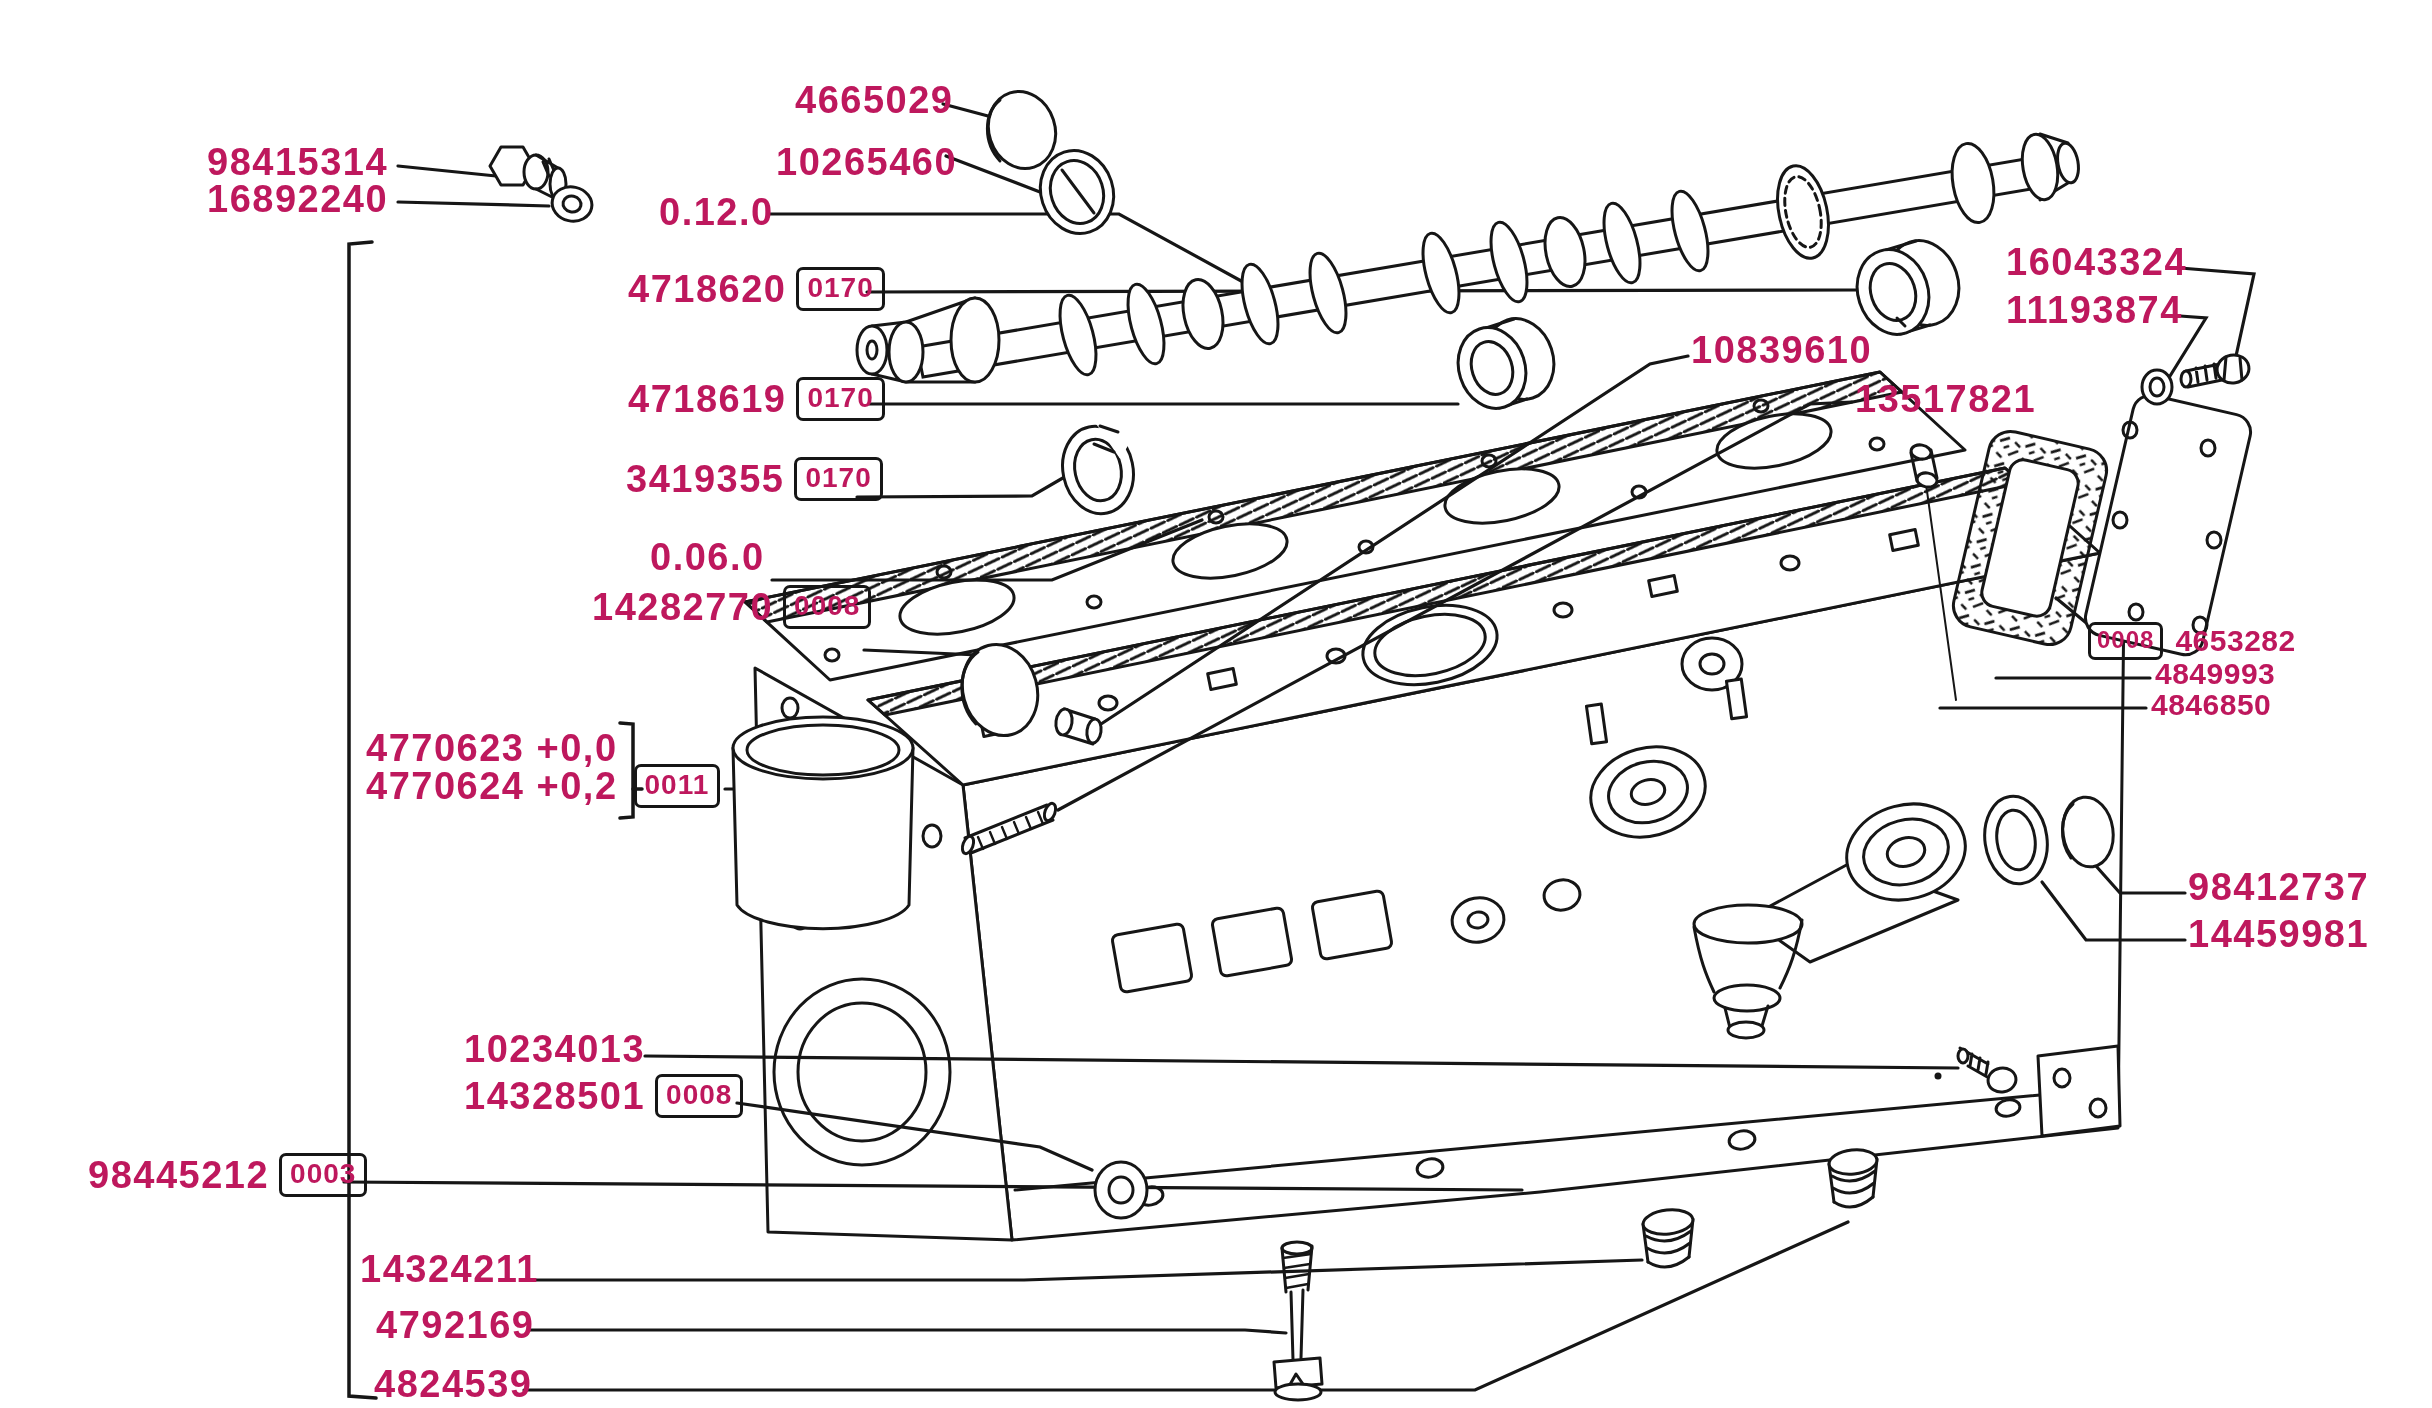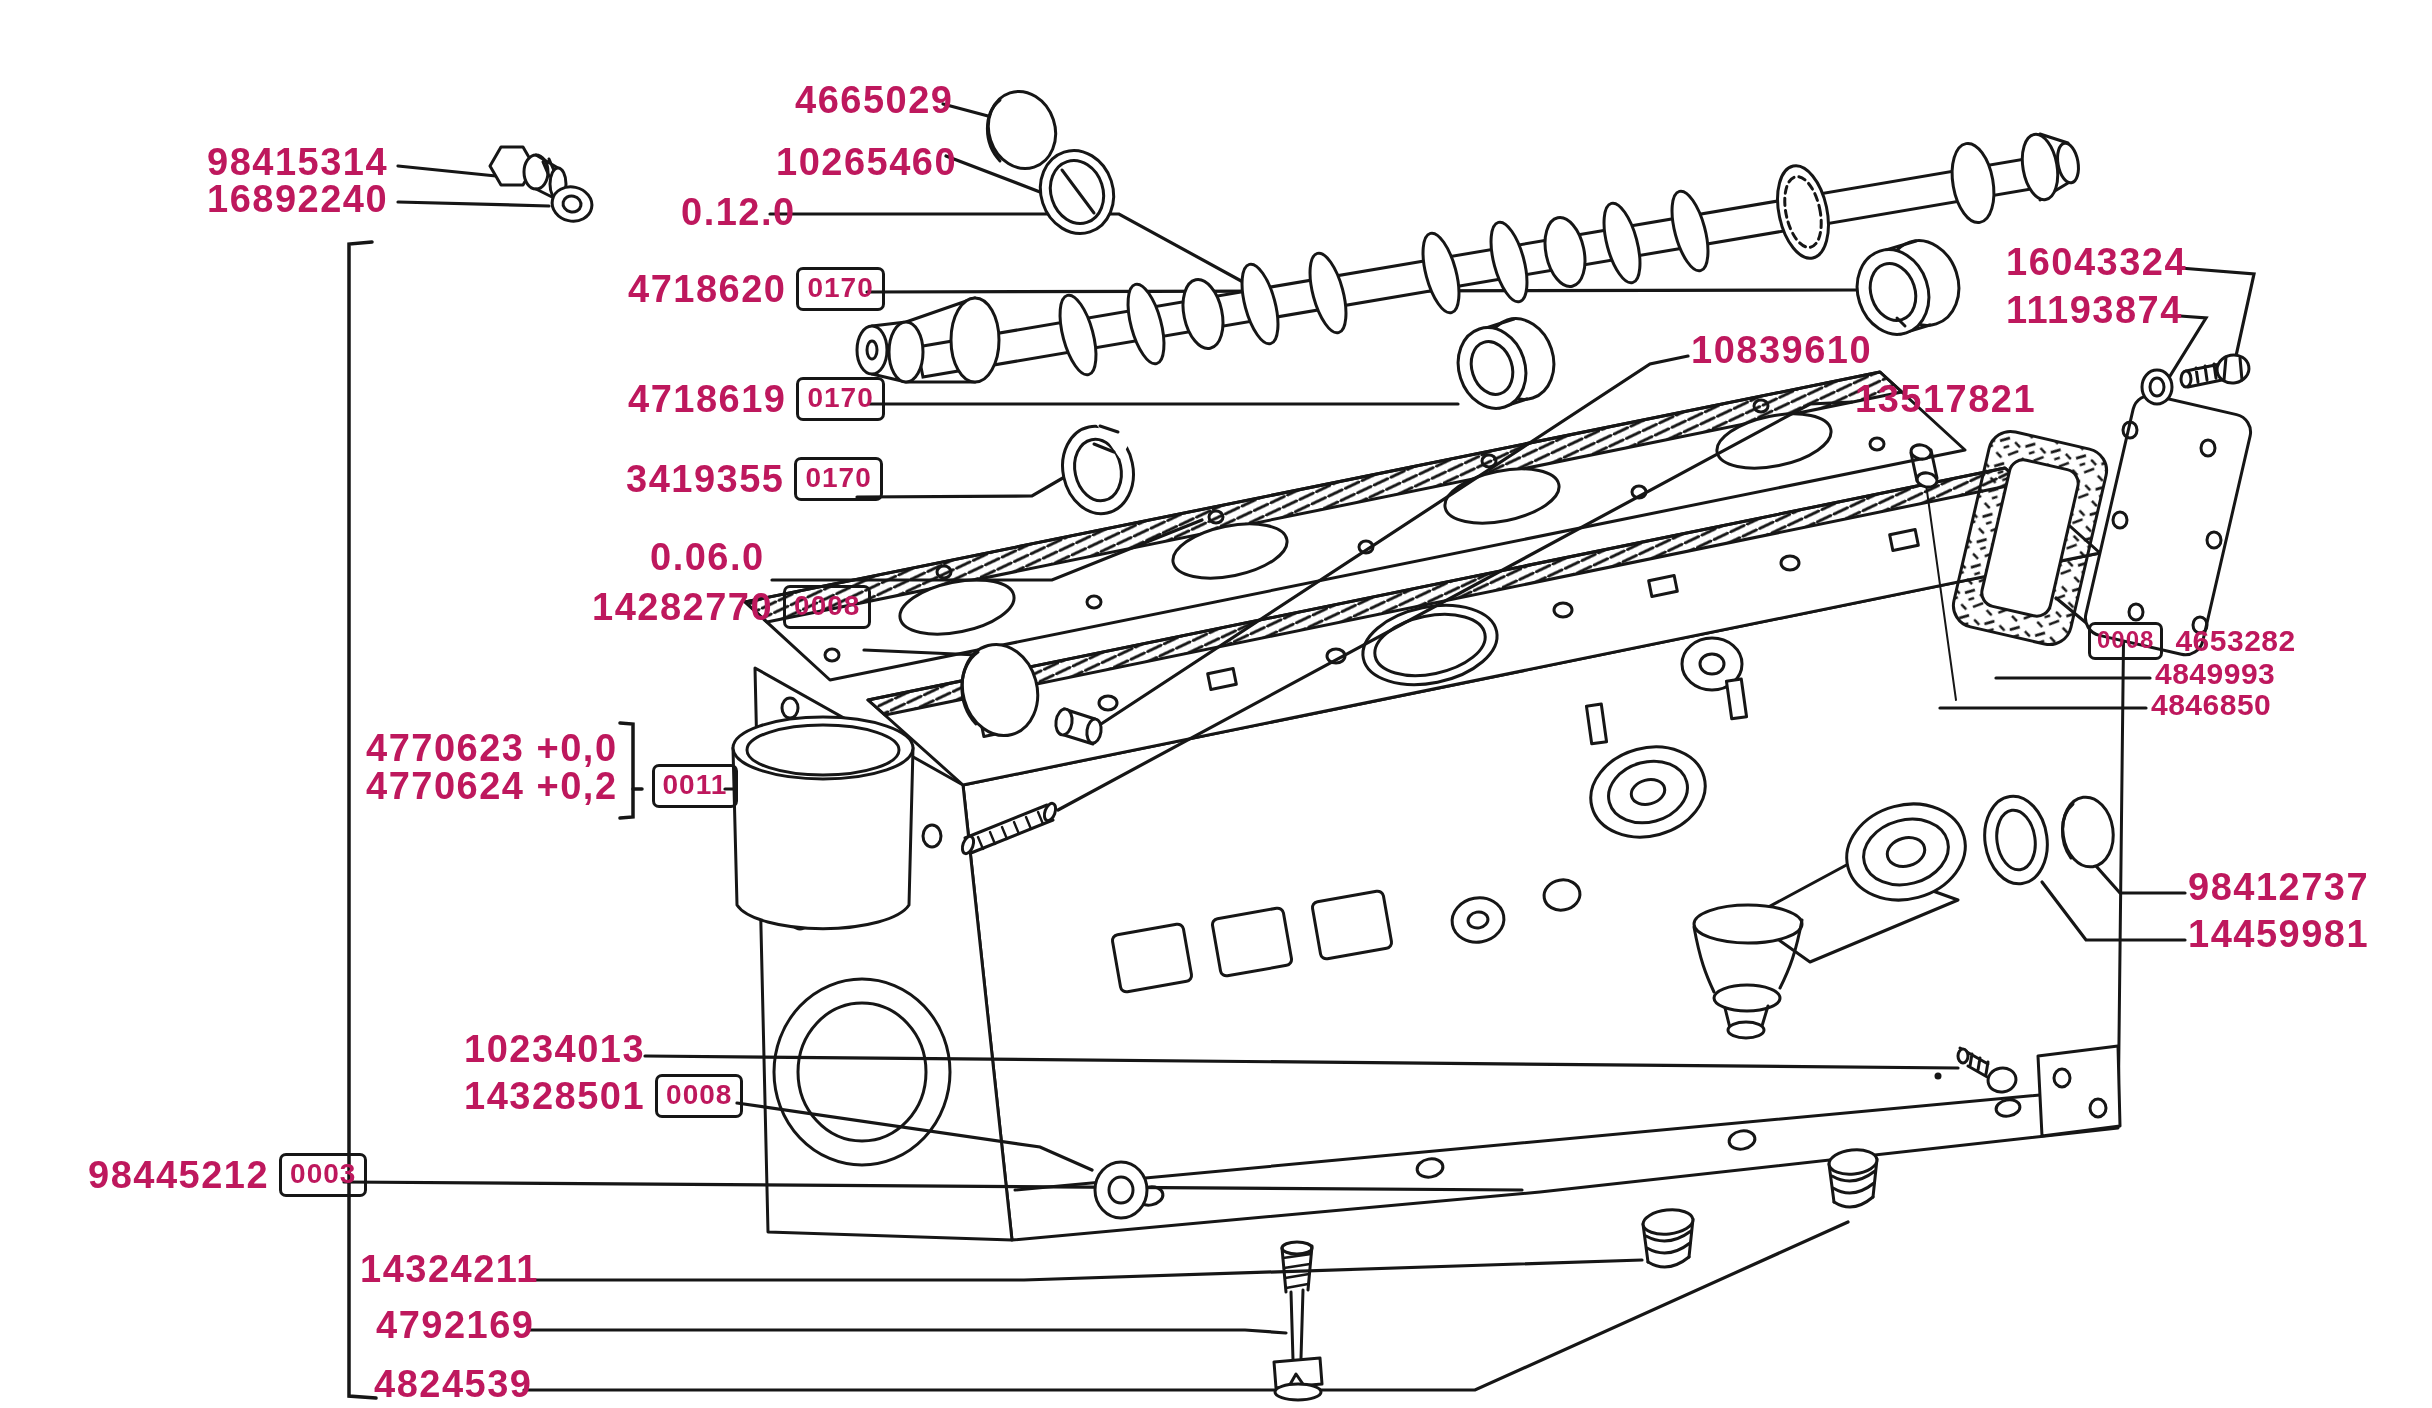--- a/index.html
+++ b/index.html
@@ -11,21 +11,21 @@
   .lbl {
     position:absolute; display:flex; align-items:center;
     font-weight:700; font-size:38px; letter-spacing:1.5px; line-height:1;
     color:#be185d; white-space:nowrap;
   }
   .lbl .box {
     display:inline-block; border:3.5px solid #161616; border-radius:7px;
     padding:4px 8px 6px; font-size:28px; letter-spacing:1px; margin-left:10px;
     line-height:1;
   }
-  .lbl .box.ml-lg { margin-left:34px; }
+  .lbl .box.ml-lg { margin-left:16px; }
   .lbl.small { font-size:30px; letter-spacing:0.5px; }
   .lbl.small .box { font-size:24px; border-width:3px; padding:3px 6px 5px; margin:0 12px 0 0; }
 </style>
 </head>
 <body>
 
 <div class="stage">
 
 <svg class="art" viewBox="0 0 2432 1408">
   <defs>
@@ -330,21 +330,21 @@
     </div>
 <div class="lbl" style="left:207px; top:180px">
       <span>16892240</span>
     </div>
 <div class="lbl" style="left:795px; top:81px">
       <span>4665029</span>
     </div>
 <div class="lbl" style="left:776px; top:143px">
       <span>10265460</span>
     </div>
-<div class="lbl" style="left:681px; top:193px">
+<div class="lbl" style="left:659px; top:193px">
       <span>0.12.0</span>
     </div>
 <div class="lbl" style="left:628px; top:267px">
       <span>4718620</span>
       <span class="box">0170</span>
     </div>
 <div class="lbl" style="left:628px; top:377px">
       <span>4718619</span>
       <span class="box">0170</span>
     </div>

